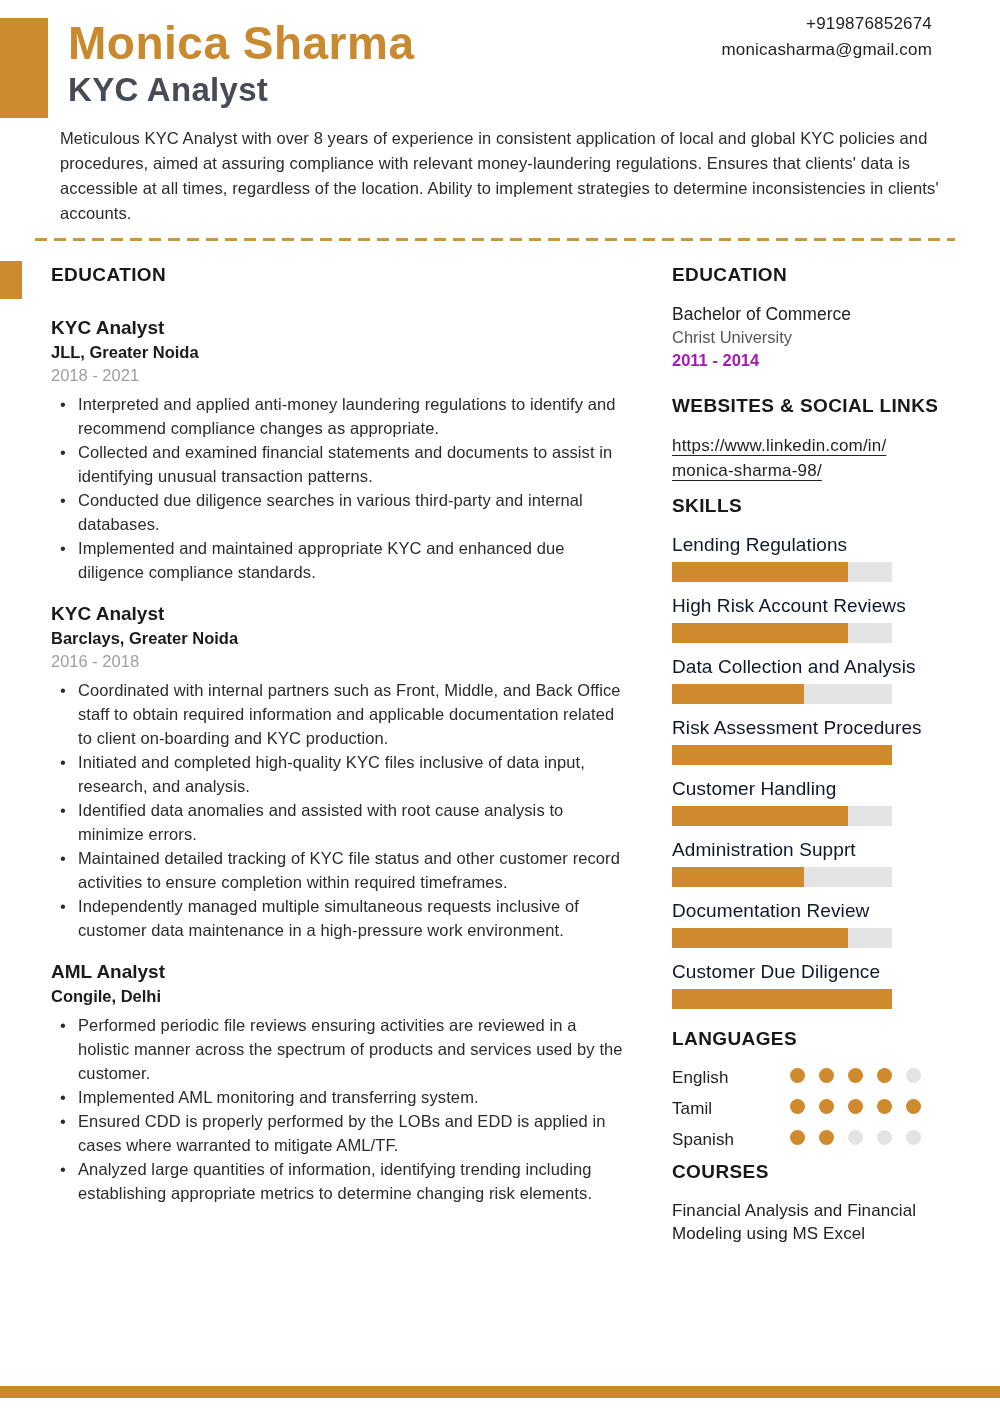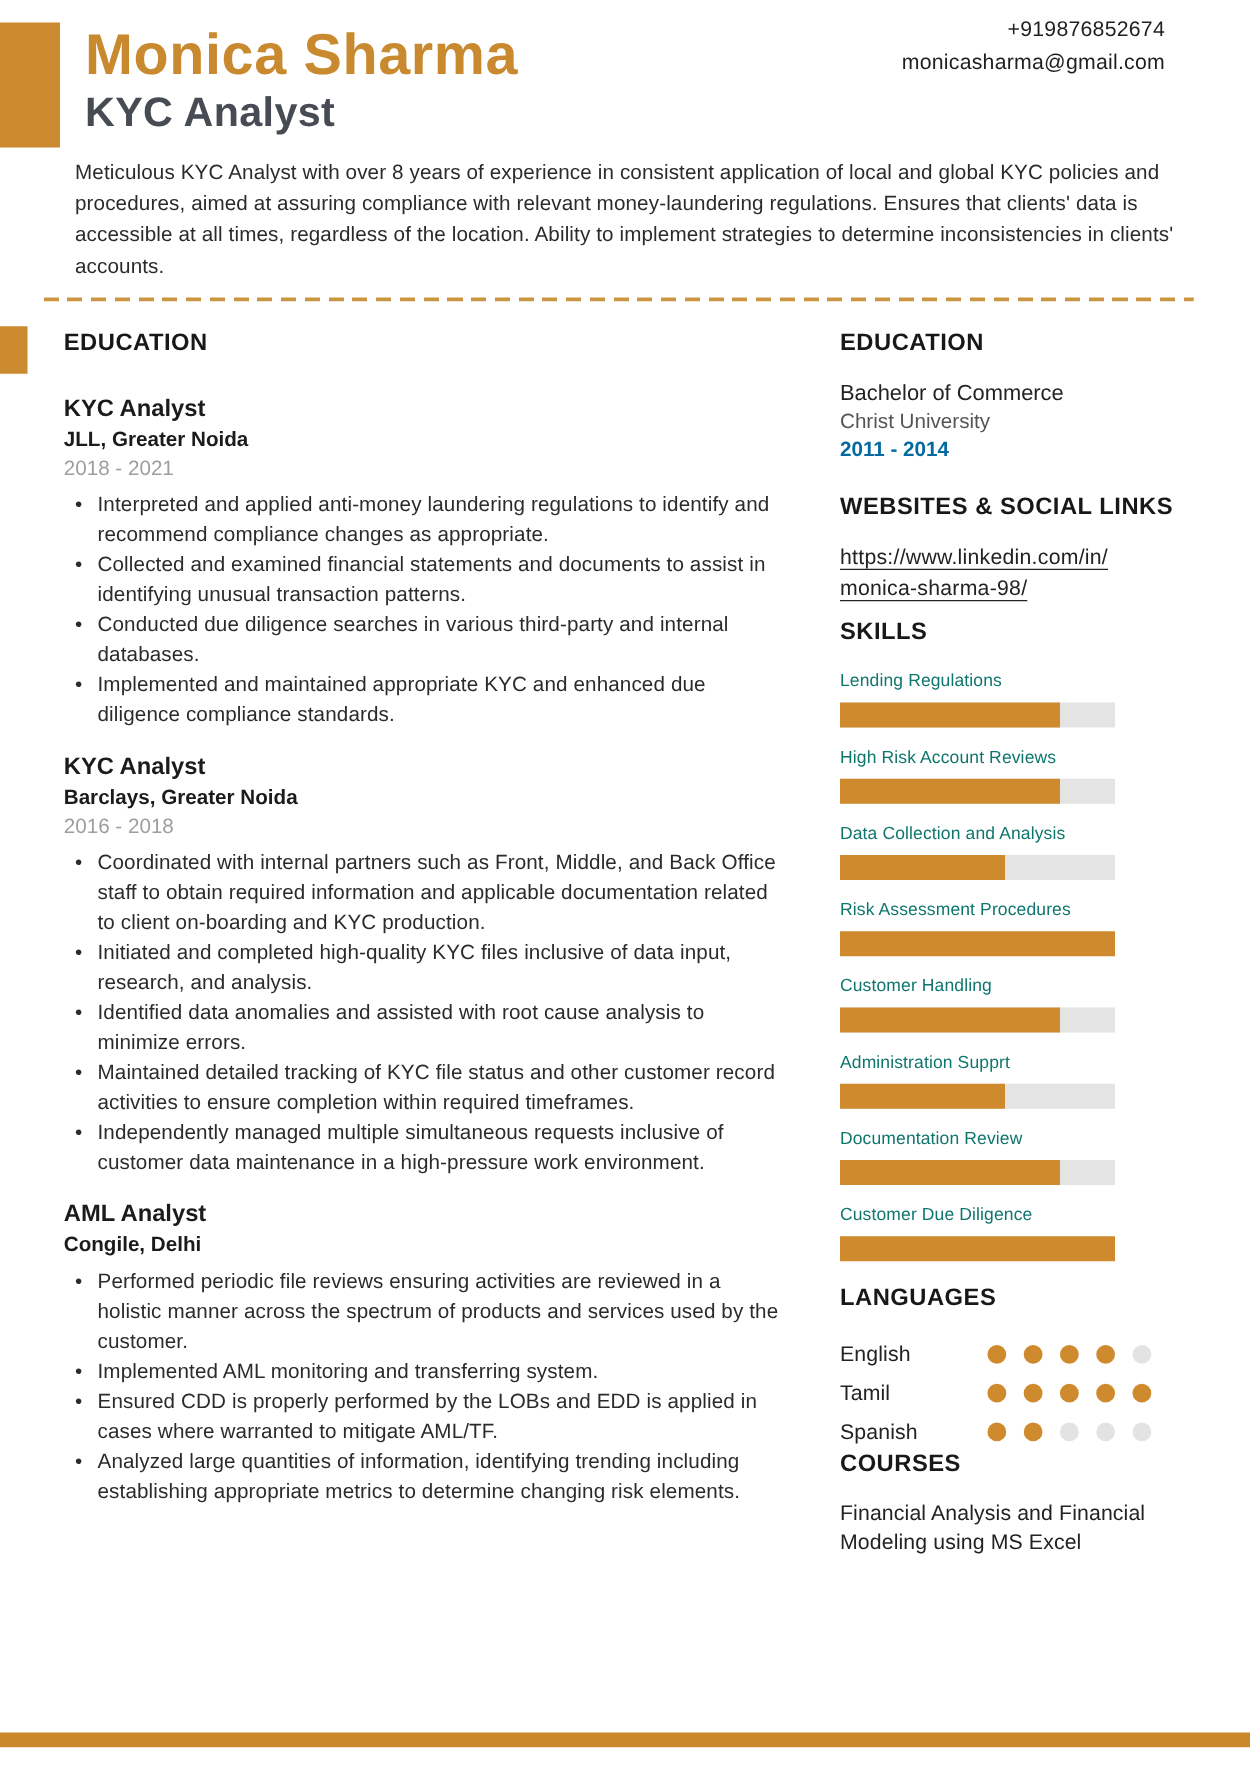--- a/index.html
+++ b/index.html
@@ -76,37 +76,37 @@
     color: #2b2b2b; letter-spacing: 0.1px;
   }
   .job li::before {
     content: "•"; position: absolute; left: -18px; top: 0;
     color: #2b2b2b; font-size: 16.5px;
   }
 
   
   .edu-degree { font-size: 17.5px; color: #222; line-height: 23px; margin-top: 17px; }
   .edu-school { font-size: 16.5px; color: #555; line-height: 23px; }
-  .edu-dates  { font-size: 16.5px; font-weight: bold; color: #0369a1; line-height: 22px; margin-bottom: 24px; }
+  .edu-dates  { font-size: 16.5px; font-weight: bold; color: #a21caf; line-height: 22px; margin-bottom: 24px; }
 
   .links-heading { margin-bottom: 16px; }
   .social-link {
     display: block; font-size: 17px; color: #222;
     text-decoration: underline; text-underline-offset: 4px;
     line-height: 25px; margin-bottom: 12px; letter-spacing: 0.2px;
   }
 
   .skills-heading { margin-bottom: 17px; }
   .skill-item { margin-bottom: 13px; }
-  .skill-label { font-size: 14px; color: #0f766e; line-height: 21px; margin-bottom: 7px; letter-spacing: 0.1px; }
+  .skill-label { font-size: 19px; color: #0f172a; line-height: 21px; margin-bottom: 7px; letter-spacing: 0.1px; }
   .skill-track { width: 220px; height: 20px; background: #e4e4e4; }
   .skill-fill  { height: 100%; background: #ce8a2c; }
 
   .languages-heading { margin-top: 19px; margin-bottom: 18px; }
-  .language-row { display: flex; align-items: center; height: 31px; }
+  .language-row { display: flex; height: 31px; }
   .language-label { width: 118px; font-size: 17px; color: #222; letter-spacing: 0.1px; }
   .dots { display: flex; gap: 14px; }
   .dot { width: 15px; height: 15px; border-radius: 50%; background: #e3e3e3; }
   .dot.filled { background: #ce8a2c; }
 
   .courses-heading { margin-top: 0; margin-bottom: 16px; }
   .course-item { font-size: 17px; color: #222; line-height: 23px; letter-spacing: 0.1px; }
 
   
   .footer-accent-bar {

